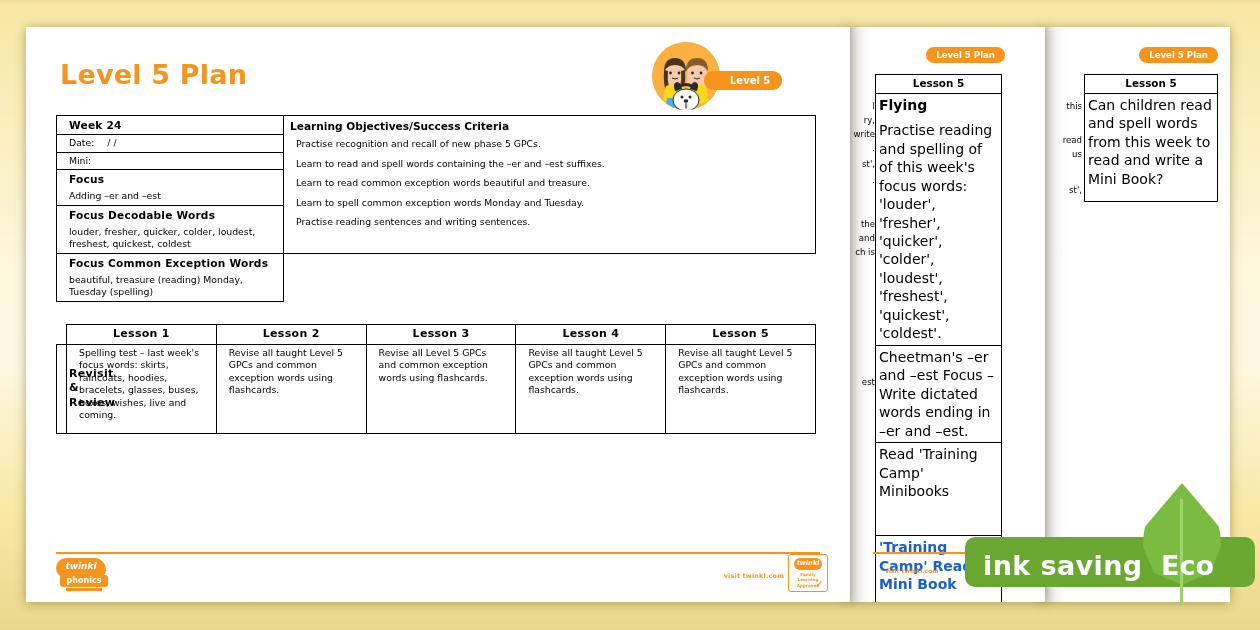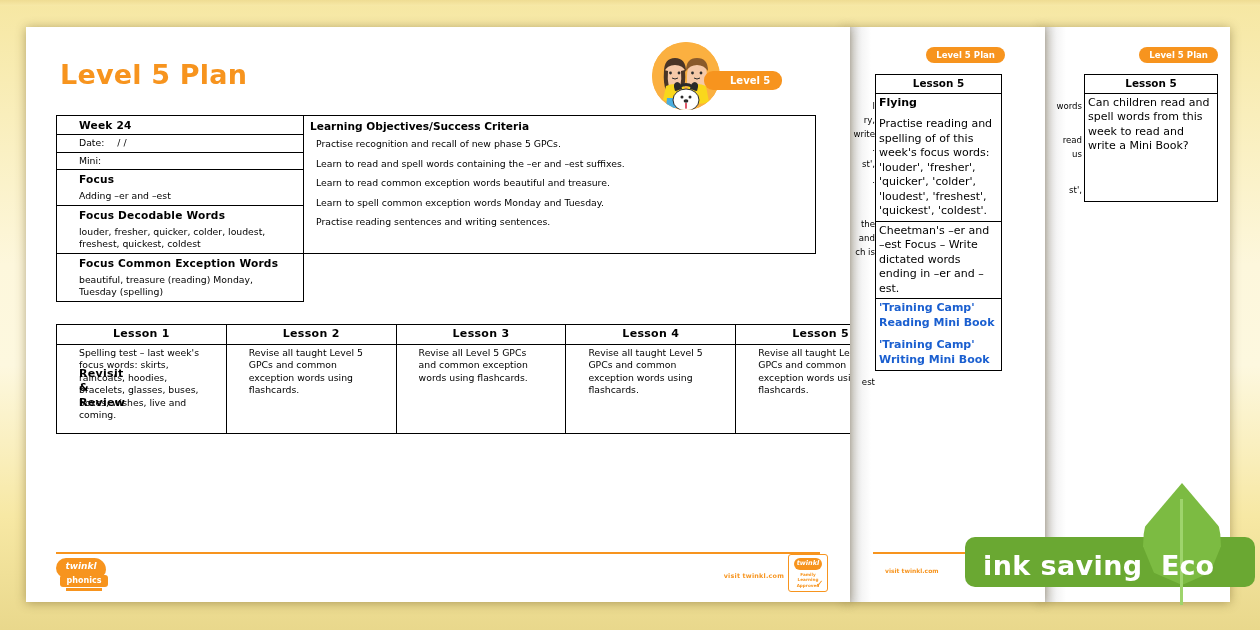--- a/index.html
+++ b/index.html
@@ -127,21 +127,21 @@
   
   .tbl {
     position: absolute;
     border-collapse: collapse;
     table-layout: fixed;
     font-family: "DejaVu Sans", sans-serif;
   }
   .tbl td, .tbl th {
     border: 1.3px solid #000;
     vertical-align: top;
-    padding: 2px 22px;
+    padding: 2px 12px;
     font-size: 9.3px;
     line-height: 1.34;
     color: #000;
     text-align: left;
     font-weight: normal;
   }
   .tbl .hdr {
     font-weight: bold;
     font-size: 10.6px;
     letter-spacing: 0.2px;
@@ -309,21 +309,21 @@
   }
   .mini-tbl {
     position: absolute;
     border-collapse: collapse;
     table-layout: fixed;
   }
   .mini-tbl td, .mini-tbl th {
     border: 1.3px solid #000;
     vertical-align: top;
     padding: 2px 3px;
-    font-size: 11px;
+    font-size: 14px;
     line-height: 1.32;
     color: #000;
     text-align: left;
     font-weight: normal;
   }
   .mini-tbl th {
     font-weight: bold;
     font-size: 10.4px;
     text-align: center;
   }
@@ -422,21 +422,21 @@
 </head>
 <body>
 
 <div id="stage">
 
   <div class="page" id="page3">
     <div class="page-curl"></div>
 
     <div class="mini-pill" style="right:12px; top:20px;">Level 5 Plan</div>
 
-    <div class="clip-text" style="left:-2px; top:74px; width:44px;">words</div>
+    <div class="clip-text" style="left:-2px; top:74px; width:44px;">this</div>
     <div class="clip-text" style="left:-2px; top:108px; width:44px;">read</div>
     <div class="clip-text" style="left:-2px; top:122px; width:44px;">us</div>
     <div class="clip-text" style="left:-2px; top:158px; width:44px;">st',</div>
 
     <table class="mini-tbl" style="left:44px; top:47px; width:134px;">
       <tbody>
           <tr>
         <th>Lesson 5</th>
       </tr>
       <tr>
@@ -471,20 +471,23 @@
         <td>
           <div class="bold-lead">Flying</div>
           <div style="height:7px;"></div>
           <div>Practise reading and spelling of of this week's focus words: 'louder', 'fresher', 'quicker', 'colder', 'loudest', 'freshest', 'quickest', 'coldest'.</div>
         </td>
       </tr>
       <tr>
         <td>Cheetman's –er and –est Focus – Write dictated words ending in –er and –est.</td>
       </tr>
       <tr>
+        <td style="height:88px;">Read 'Training Camp' Minibooks</td>
+      </tr>
+      <tr>
         <td style="height:62px;">
           <div class="blue-link">'Training Camp' Reading Mini Book</div>
           <div style="height:8px;"></div>
           <div class="blue-link">'Training Camp' Writing Mini Book</div>
         </td>
       </tr>
     </tbody>
       </table>
 
     <div class="back-footer-rule" style="left:28px; right:12px; bottom:48px;"></div>

